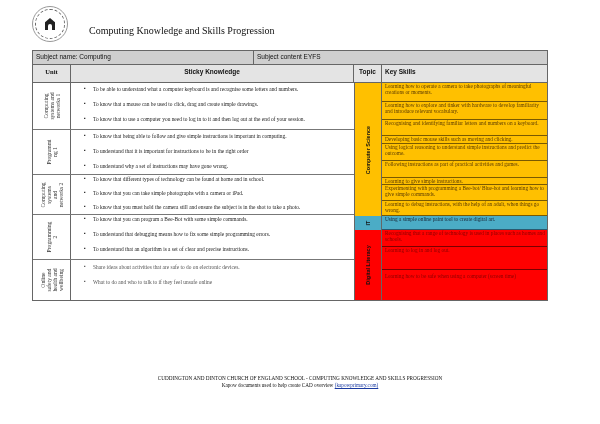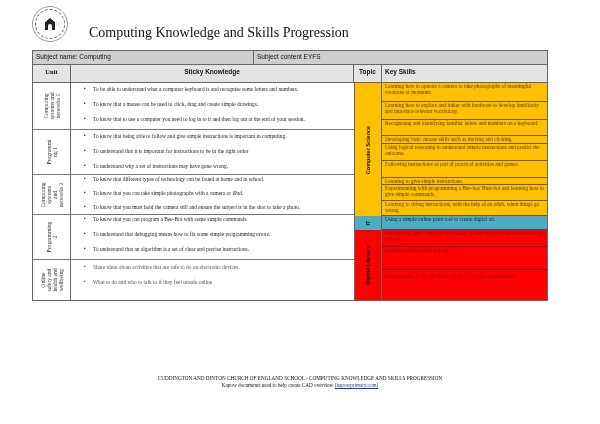--- a/index.html
+++ b/index.html
@@ -1,21 +1,21 @@
 <!DOCTYPE html>
 <html><head>
 <meta charset="utf-8">
 <style>
   html, body { margin:0; padding:0; background:#ffffff; }
   body { width:600px; height:424px; position:relative; overflow:hidden; font-family:"Liberation Serif", serif; color:#111; }
   .logo { position:absolute; left:32px; top:6px; width:34px; height:34px; border-radius:50%; border:1px solid #999; background:#fff; }
   .logo .arc { position:absolute; left:2px; top:2px; width:28px; height:28px; border-radius:50%; border:1px dashed #666; }
   .logo .house { position:absolute; left:12px; top:11px; width:10px; height:12px; background:#222; clip-path:polygon(50% 0,100% 35%,100% 100%,0 100%,0 35%); }
   .logo .door { position:absolute; left:15px; top:17px; width:4px; height:6px; background:#fff; border-radius:2px 2px 0 0; }
-  .title { position:absolute; left:89px; top:25px; font-size:14px; font-family:"Liberation Serif", serif; }
+  .title { position:absolute; left:89px; top:25px; font-size:10px; font-family:"Liberation Serif", serif; }
 
   .tbl { position:absolute; left:32px; top:50px; width:514px; border:1px solid #666; }
   .subj { display:flex; height:13px; background:#cfcfcf; border-bottom:1px solid #666; font-family:"Liberation Sans", sans-serif; font-size:6.5px; }
   .subj div { padding:2px 3px; box-sizing:border-box; }
   .subj .s1 { width:221px; border-right:1px solid #666; }
   .hdr { display:flex; height:17px; background:#e4e4e4; border-bottom:1px solid #666; font-size:6.5px; }
   .hdr div { box-sizing:border-box; padding-top:3px; font-weight:bold; }
   .c-unit { width:38px; border-right:1px solid #666; text-align:center; font-family:"Liberation Serif", serif; }
   .c-know { width:283px; border-right:1px solid #666; text-align:center; font-family:"Liberation Sans", sans-serif; }
   .c-topic { width:28px; border-right:1px solid #666; text-align:center; font-family:"Liberation Sans", sans-serif; }

